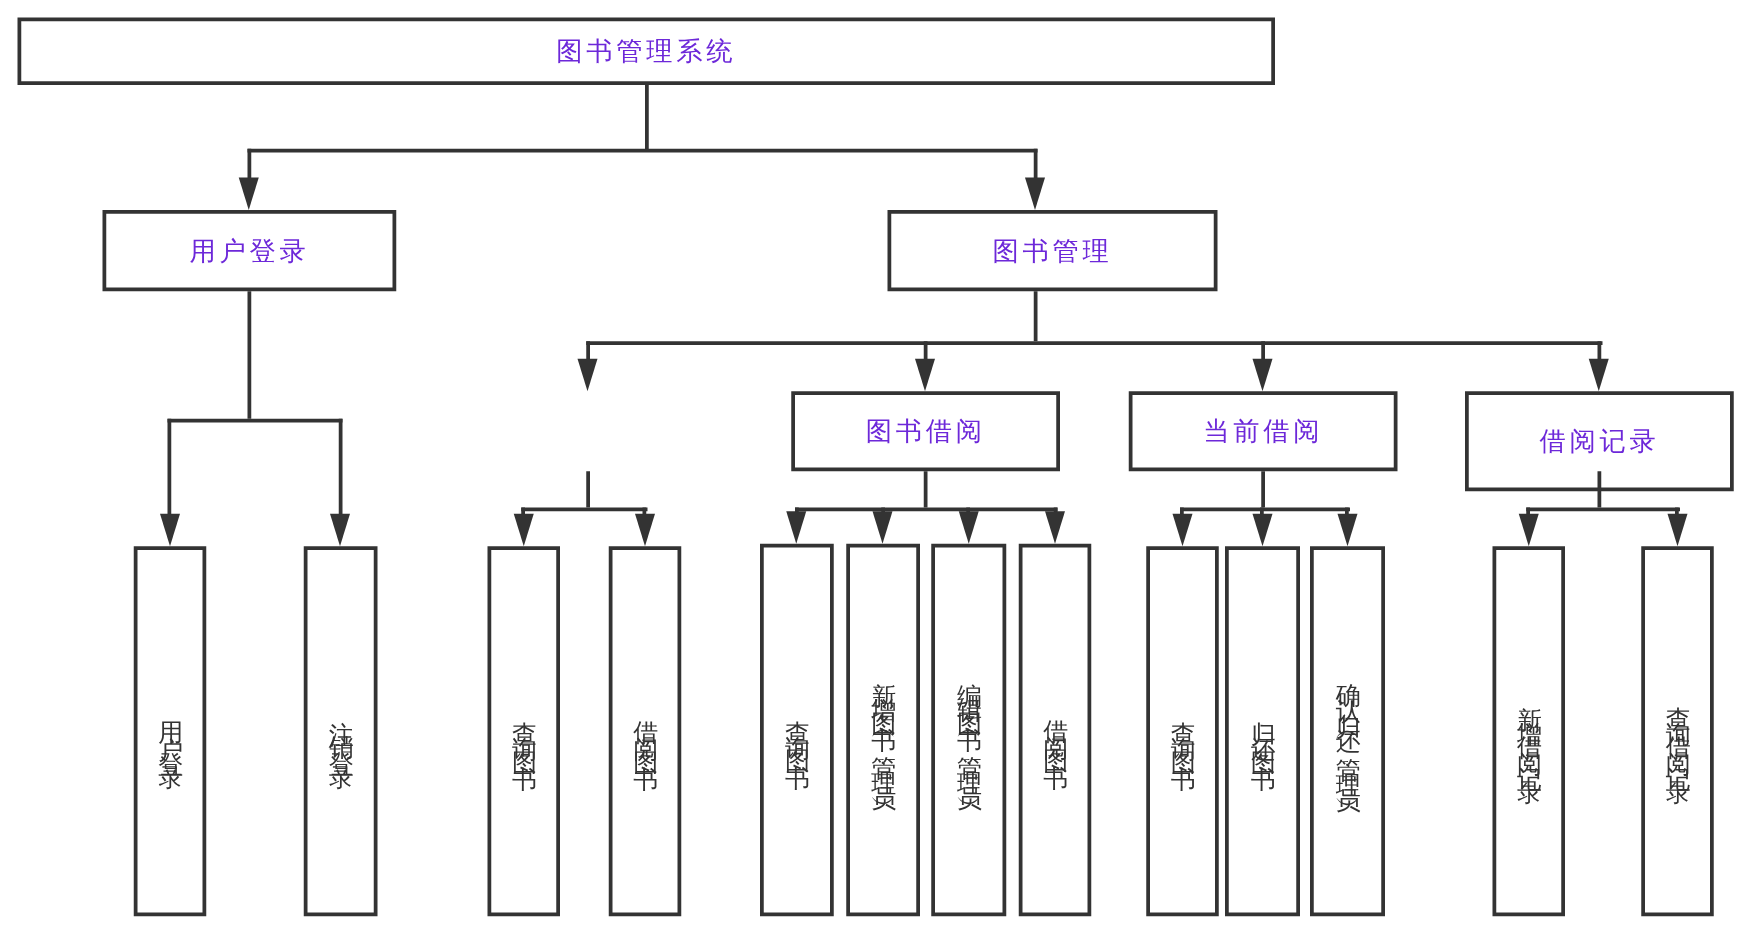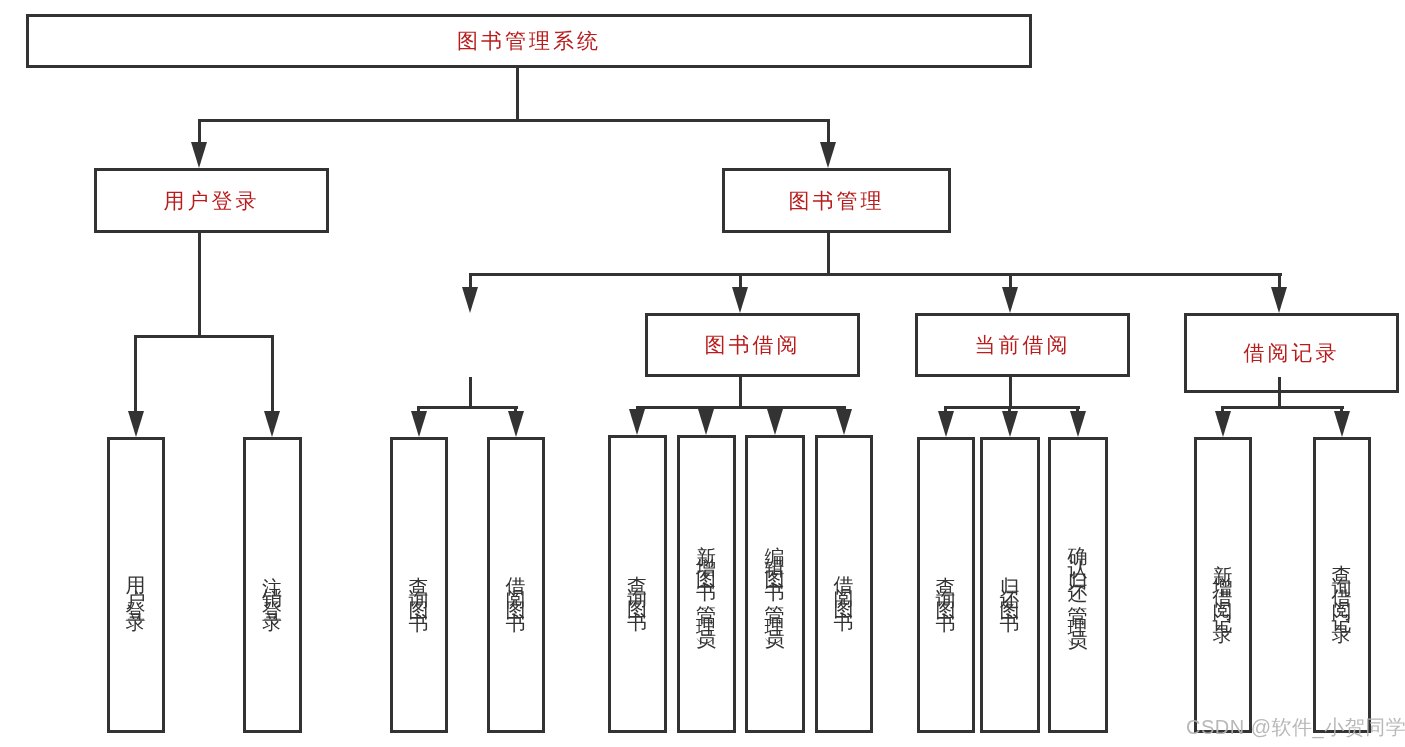--- a/index.html
+++ b/index.html
@@ -2,21 +2,21 @@
 <html><head>
 <meta charset="utf-8">
 <style>
   html,body{margin:0;padding:0;background:#ffffff;}
   body{width:1405px;height:747px;position:relative;overflow:hidden;
        font-family:"Liberation Sans","DejaVu Sans",sans-serif;}
   #canvas{position:absolute;left:0;top:0;width:1405px;height:747px;background:#ffffff;}
 
   .box{position:absolute;box-sizing:border-box;border:3px solid #333333;background:#ffffff;
        display:flex;align-items:center;justify-content:center;
-       color:#b91c1c;font-size:21px;letter-spacing:3px;white-space:nowrap;margin-left:12px;}
+       color:#6d28d9;font-size:21px;letter-spacing:3px;white-space:nowrap;}
   .leaf{position:absolute;box-sizing:border-box;border:3px solid #333333;background:#ffffff;
         display:flex;align-items:center;justify-content:center;}
   .leaf span{writing-mode:vertical-rl;text-orientation:mixed;
              color:#333333;font-size:20px;letter-spacing:12px;line-height:1.1;}
 
   .vl,.hl{position:absolute;background:#333333;}
   .arrow{position:absolute;width:0;height:0;
          border-left:8px solid transparent;border-right:8px solid transparent;
          border-top:26px solid #333333;}
 
@@ -25,21 +25,21 @@
              white-space:nowrap;z-index:10;}
 </style>
 </head>
 <body>
 
 <div id="canvas">
 
   <div class="box" style="left:14px;top:14px;width:1006px;height:54px;">图书管理系统</div>
 
   <div class="box" style="left:82px;top:168px;width:235px;height:65px;">用户登录</div>
-  <div class="box" style="left:710px;top:168px;width:229px;height:65px;">图书管理</div>
+  <div class="box" style="left:710px;top:168px;width:264px;height:65px;">图书管理</div>
 
   <div class="box" style="left:903px;top:313px;width:215px;height:64px;">当前借阅</div>
   <div class="box" style="left:633px;top:313px;width:215px;height:64px;">图书借阅</div>
   <div class="box" style="left:1172px;top:313px;width:215px;height:80px;">借阅记录</div>
 
   <div class="leaf" style="left:107px;top:437px;width:58px;height:296px;">
     <span>用户登录</span>
     </div>
   <div class="leaf" style="left:243px;top:437px;width:59px;height:296px;">
     <span>注销登录</span>
@@ -134,14 +134,13 @@
   <div class="vl" style="left:1076px;top:406px;width:3px;height:8px;"></div>
   <div class="arrow" style="left:1070px;top:411px;"></div>
 
   <div class="vl" style="left:1278px;top:377px;width:3px;height:29px;"></div>
   <div class="hl" style="left:1221px;top:406px;width:123px;height:3px;"></div>
   <div class="vl" style="left:1221px;top:406px;width:3px;height:8px;"></div>
   <div class="arrow" style="left:1215px;top:411px;"></div>
   <div class="vl" style="left:1340px;top:406px;width:3px;height:8px;"></div>
   <div class="arrow" style="left:1334px;top:411px;"></div>
 
-  <div id="watermark">CSDN @软件_小贺同学</div>
 </div>
 
 </body></html>

